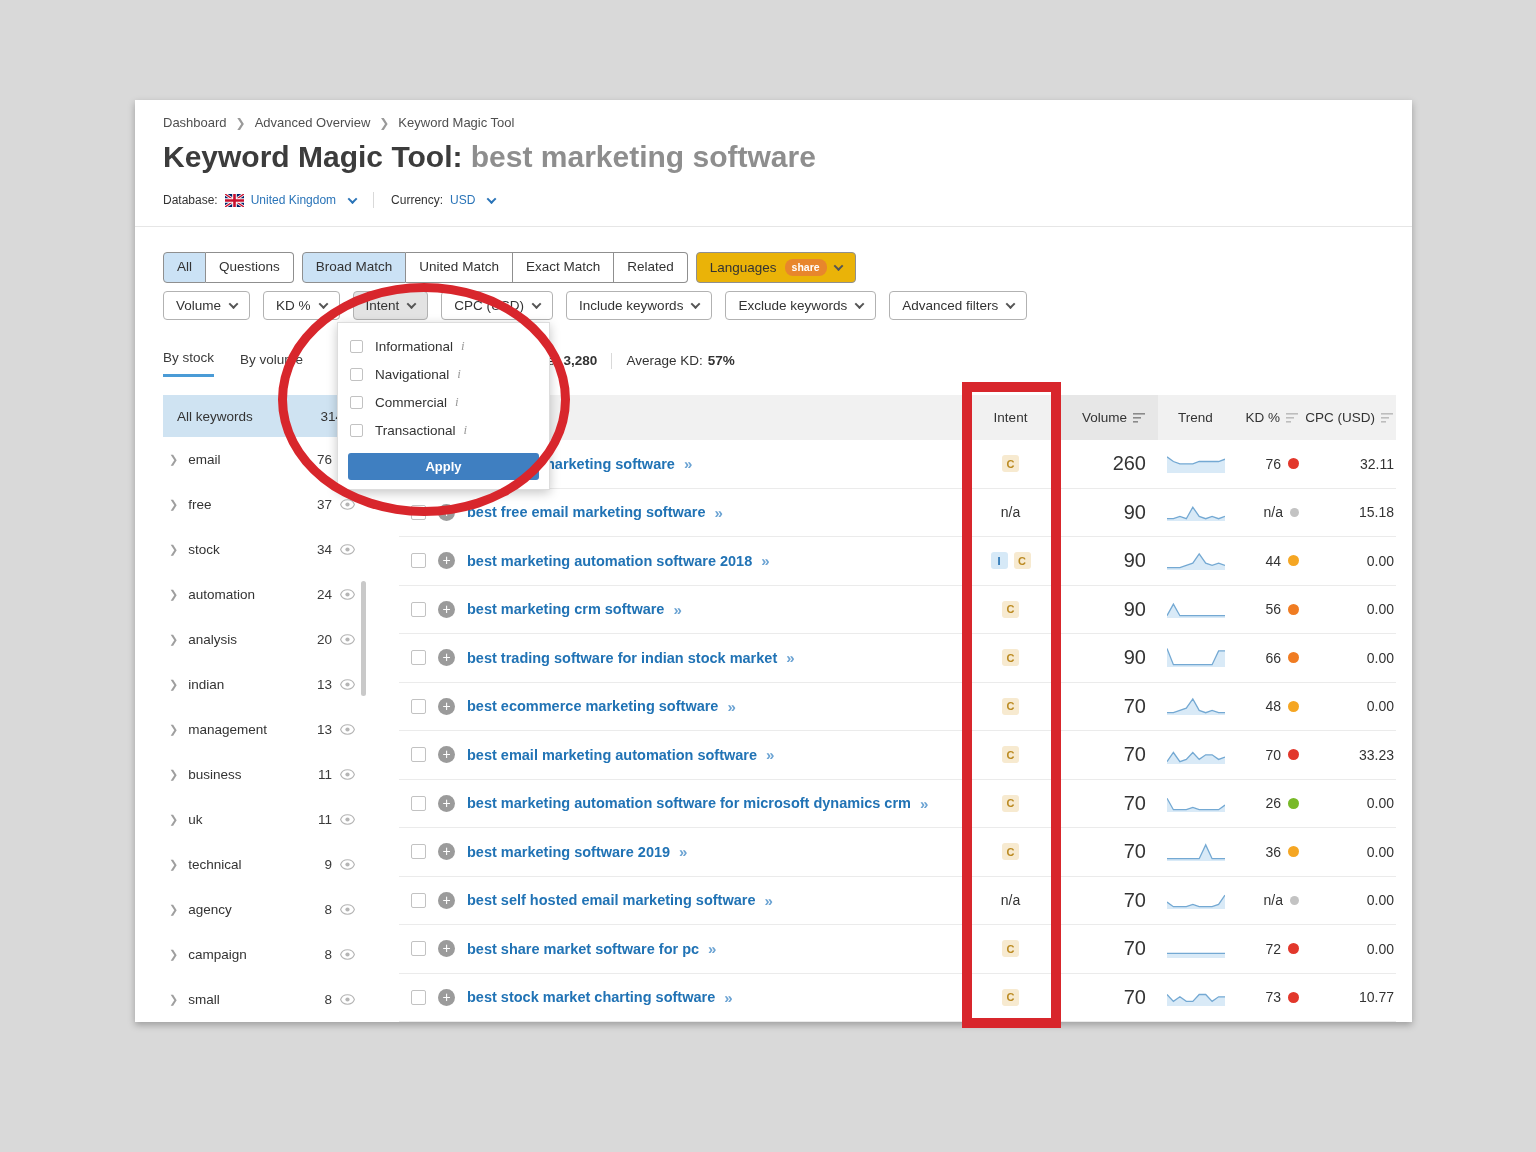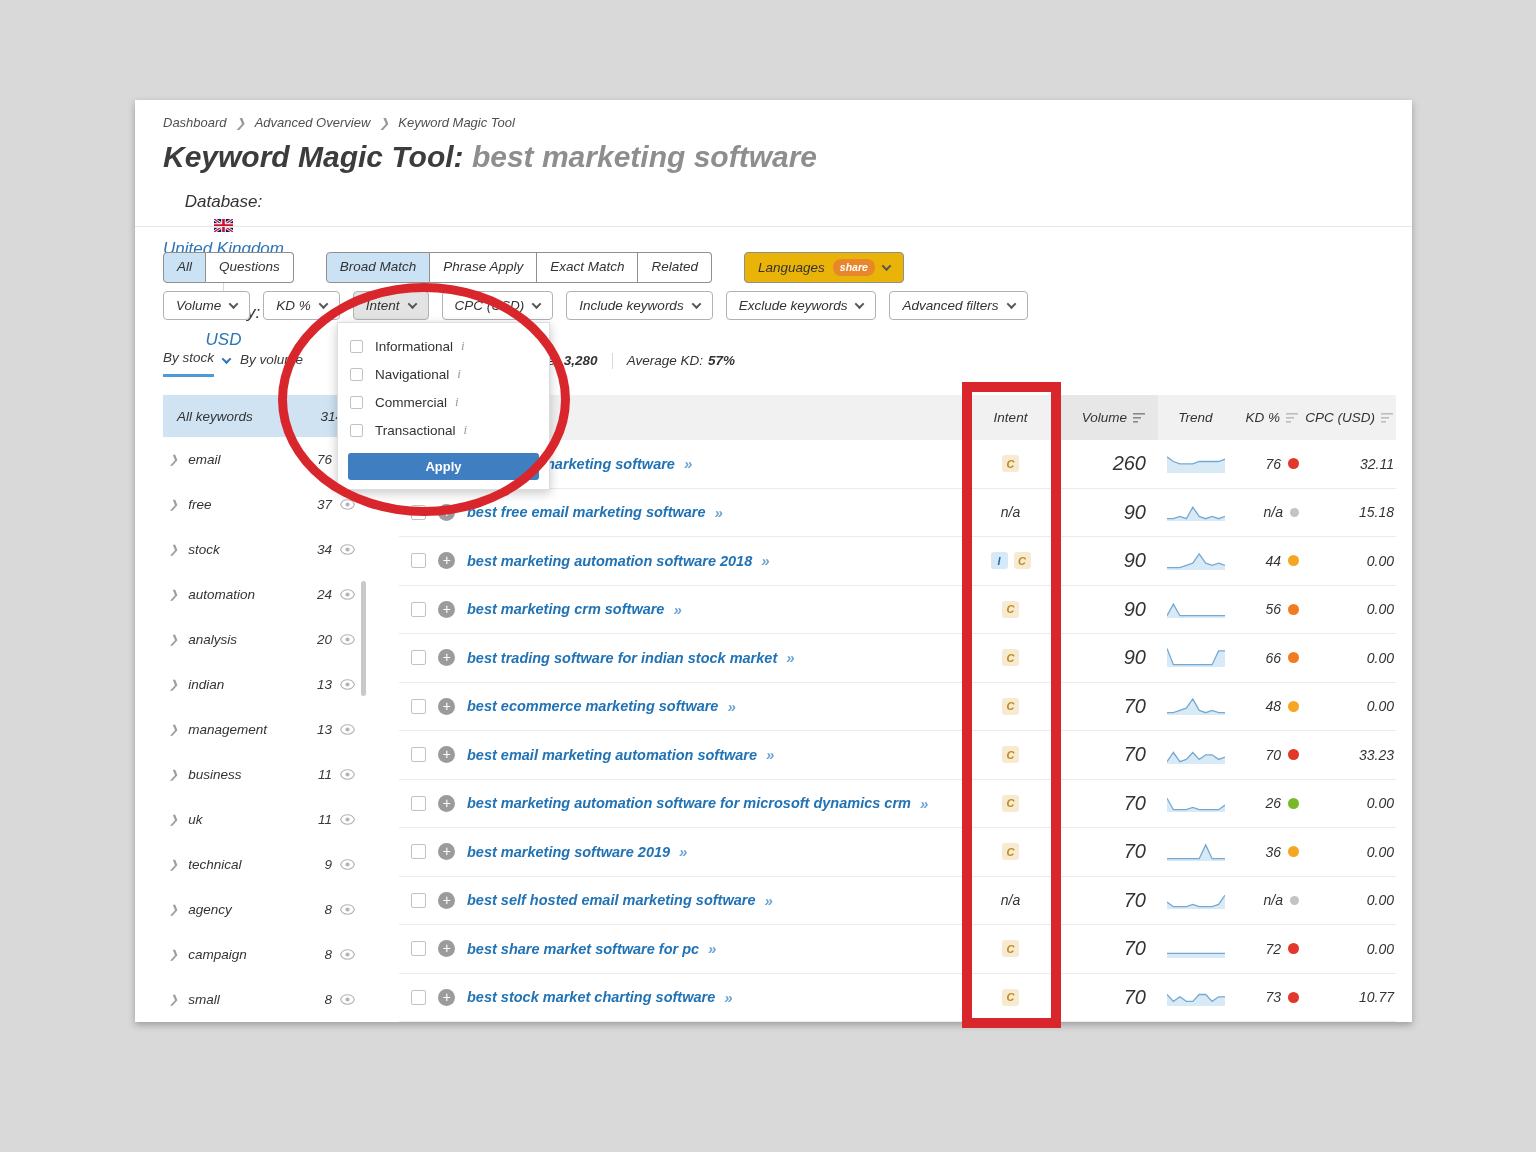--- a/index.html
+++ b/index.html
@@ -1,37 +1,37 @@
 <!DOCTYPE html>
 <html><head>
 <meta charset="utf-8">
 <style>
   * { margin:0; padding:0; box-sizing:border-box; }
   html,body { width:1536px; height:1152px; overflow:hidden; background:#d9d9d9;
               font-family:"Liberation Sans", sans-serif; color:#333; }
   .card { position:absolute; left:135px; top:100px; width:1277px; height:922px;
-          background:#fff; box-shadow:0 3px 7px rgba(0,0,0,.28); z-index:1;font-style:italic; }
+          background:#fff; box-shadow:0 3px 7px rgba(0,0,0,.28); z-index:1; }
 
   
   .breadcrumb { position:absolute; left:28px; top:15px; font-size:13px; color:#4f4f4f;
                 display:flex; align-items:center; gap:9px; }
   .crumb-sep { color:#9a9a9a; font-size:12px; }
   .page-title { position:absolute; left:28px; top:40px; font-size:30px; font-weight:bold; color:#3c3c3c; }
   .page-title .query { color:#8e8e8e; }
-  .db-row { position:absolute; left:28px; top:92px; font-size:17px; display:flex; align-items:center; gap:7px;flex-direction:column; }
+  .db-row { position:absolute; left:28px; top:92px; font-size:12px; display:flex; align-items:center; gap:7px; }
   .blue { color:#2a74b8; }
   .vsep { width:1px; height:16px; background:#d9d9d9; margin:0 10px; }
   .hr1 { position:absolute; left:0; top:126px; width:100%; height:1px; background:#e6e6e6; }
 
   .chev { display:inline-block; width:7px; height:7px; border-right:2px solid #2a74b8;
           border-bottom:2px solid #2a74b8; transform:rotate(45deg) translate(-1px,-1px); margin-left:6px; }
   .chev.dark { border-color:#555; }
 
   
-  .tabs-row { position:absolute; left:28px; top:152px; display:flex; gap:32px; }
+  .tabs-row { position:absolute; left:28px; top:152px; display:flex; gap:8px; }
   .btn-group { display:flex; }
   .tab-btn { padding:6px 13px; font-size:13.5px; background:#fff; border:1px solid #8f8f8f;
              border-left-width:0; cursor:pointer; color:#333; }
   .btn-group .tab-btn:first-child { border-left-width:1px; border-radius:4px 0 0 4px; }
   .btn-group .tab-btn:last-child { border-radius:0 4px 4px 0; }
   .btn-group .tab-btn:only-child { border-radius:4px; }
   .tab-btn.active { background:#cbe2f5; }
   .lang-btn { display:flex; align-items:center; gap:8px; padding:6px 13px; font-size:13.5px;
               background:#eab308; border:1px solid #8f8f8f; border-radius:4px; }
   .beta-badge { background:#e8862c; color:#fff; font-size:10.5px; font-weight:bold;
@@ -141,21 +141,21 @@
 
   <div class="hr1"></div>
 
   <div class="tabs-row">
     <div class="btn-group" id="group-primary">
         <div class="tab-btn active">All</div>
         <div class="tab-btn">Questions</div>
       </div>
     <div class="btn-group" id="group-match">
         <div class="tab-btn active">Broad Match</div>
-        <div class="tab-btn">Phrase Apply</div>
+        <div class="tab-btn">United Match</div>
         <div class="tab-btn">Exact Match</div>
         <div class="tab-btn">Related</div>
       </div>
     <div class="lang-btn">
       <span>Languages</span>
       <span class="beta-badge">share</span>
       <span class="chev dark" style="margin-left:0"></span>
     </div>
   </div>
 

